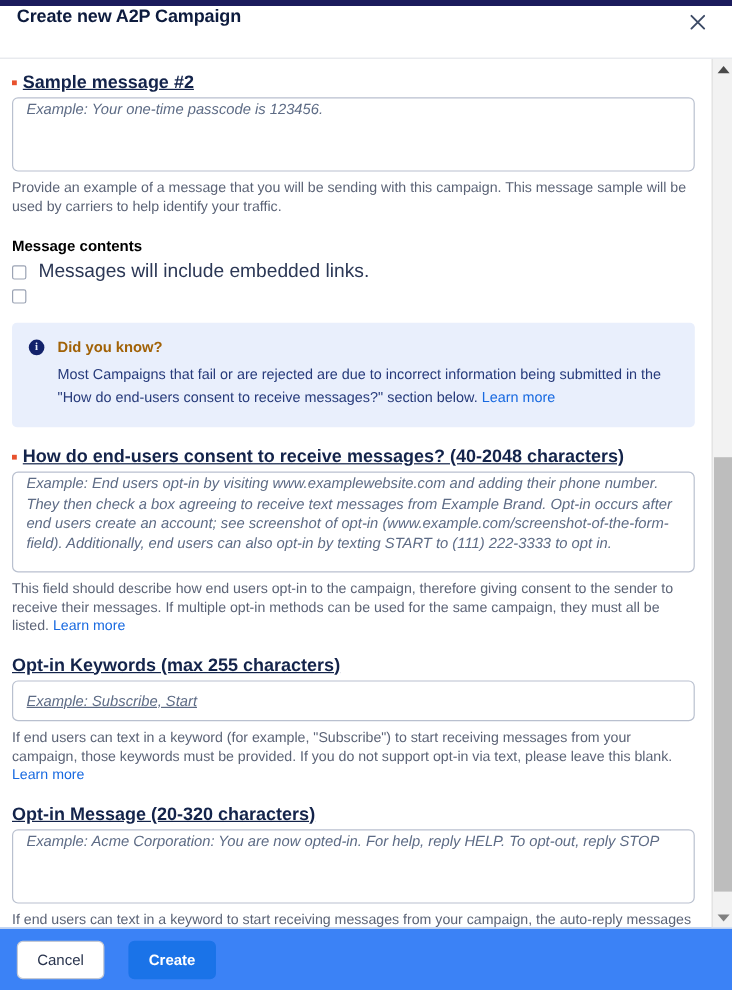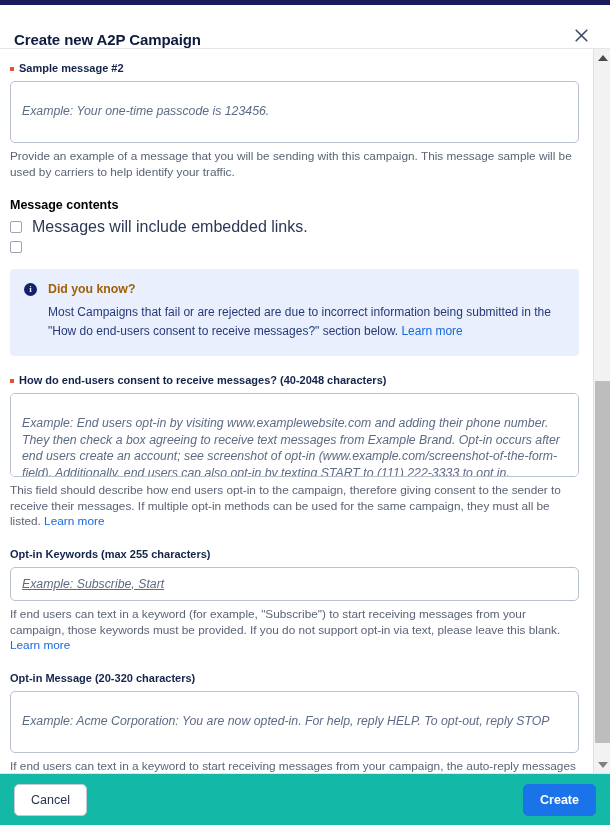--- a/index.html
+++ b/index.html
@@ -20,21 +20,21 @@
   .top-strip {
     height: 5px;
     background: #1b1b5c;
     flex: 0 0 auto;
   }
   
   .modal-header {
     flex: 0 0 auto;
     height: 44px;
     display: flex;
-    align-items: flex-end;
+    align-items: flex-start;
     justify-content: space-between;
     padding: 0 16px 0 14px;
     border-bottom: 1px solid #e3e5ea;
     background: #fff;
   }
   .modal-title {
     font-size: 15px;
     font-weight: bold;
     color: #0d1b3e;
     letter-spacing: -0.1px;
@@ -54,47 +54,48 @@
     position: relative;
     display: flex;
     overflow: hidden;
   }
   .body-scroll {
     flex: 1 1 auto;
     padding: 12px 14px 10px 10px;
     overflow: hidden;
   }
   .field-label {
-    font-size: 11px;
+    font-size: 15px;
     font-weight: bold;
     color: #13234a;
     margin: 0 0 5px 0;
     display: flex;
     align-items: center;
     line-height: 15px;
+    text-decoration: underline;
   }
   .req-dot {
     display: inline-block;
     width: 4px; height: 4px;
     background: #e8522e;
     margin-right: 5px;
     flex: 0 0 auto;
     position: relative;
     top: 0px;
   }
   .ta, .ti {
     width: 100%;
     border: 1px solid #b9c0cf;
     border-radius: 5px;
     background: #fff;
     font-family: "Liberation Sans", sans-serif;
     font-size: 12.3px;
     color: #5d6b85;
     font-style: italic;
-    padding: 21px 11px;
+    padding: 1px 11px;
     line-height: 16.5px;
     resize: none;
     outline: none;
     display: block;
   }
   .ti { font-size: 12.3px; padding: 8px 11px; text-decoration: underline; }
   .ta::placeholder, .ti::placeholder { color: #5d6b85; font-style: italic; opacity: 1; }
   .helper {
     font-size: 11.8px;
     color: #5b6376;
@@ -198,24 +199,24 @@
     background: #bdbdbd;
     cursor: pointer;
   }
   
   .modal-footer {
     flex: 0 0 auto;
     height: 52px;
     border-top: 1px solid #e3e5ea;
     display: flex;
     align-items: center;
-    justify-content: space-between;
+    justify-content: flex-start;
     padding: 0 14px;
-    gap: 10px;
-    background: #14b8a6;
+    gap: 20px;
+    background: #3b82f6;
   }
   .btn {
     font-family: "Liberation Sans", sans-serif;
     font-size: 12.5px;
     border-radius: 5px;
     padding: 7px 16px;
     cursor: pointer;
     line-height: 16px;
   }
   .btn-cancel {

